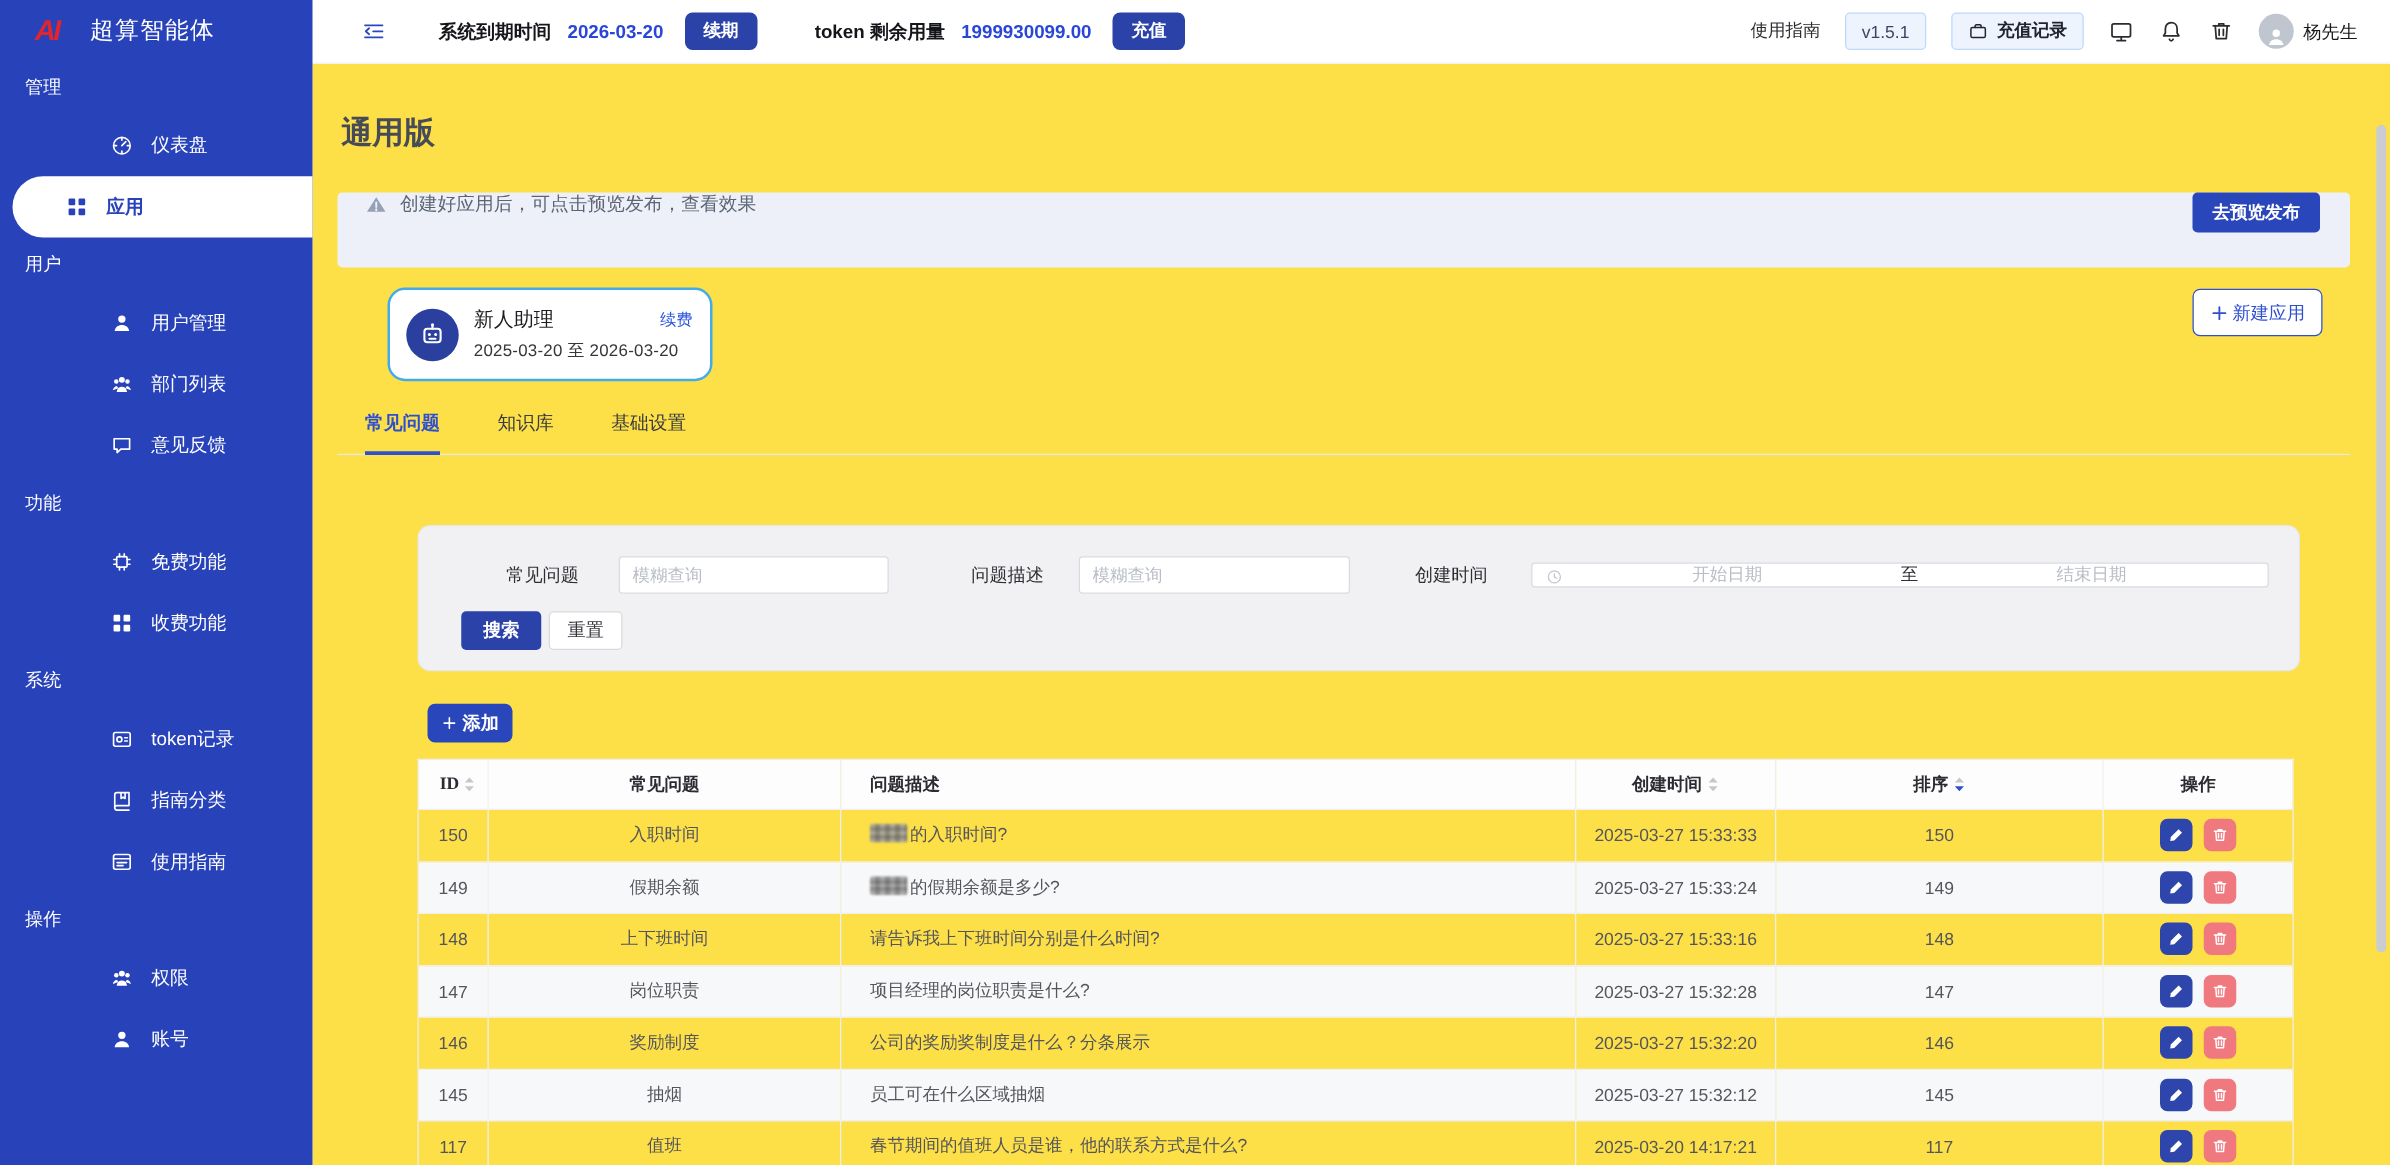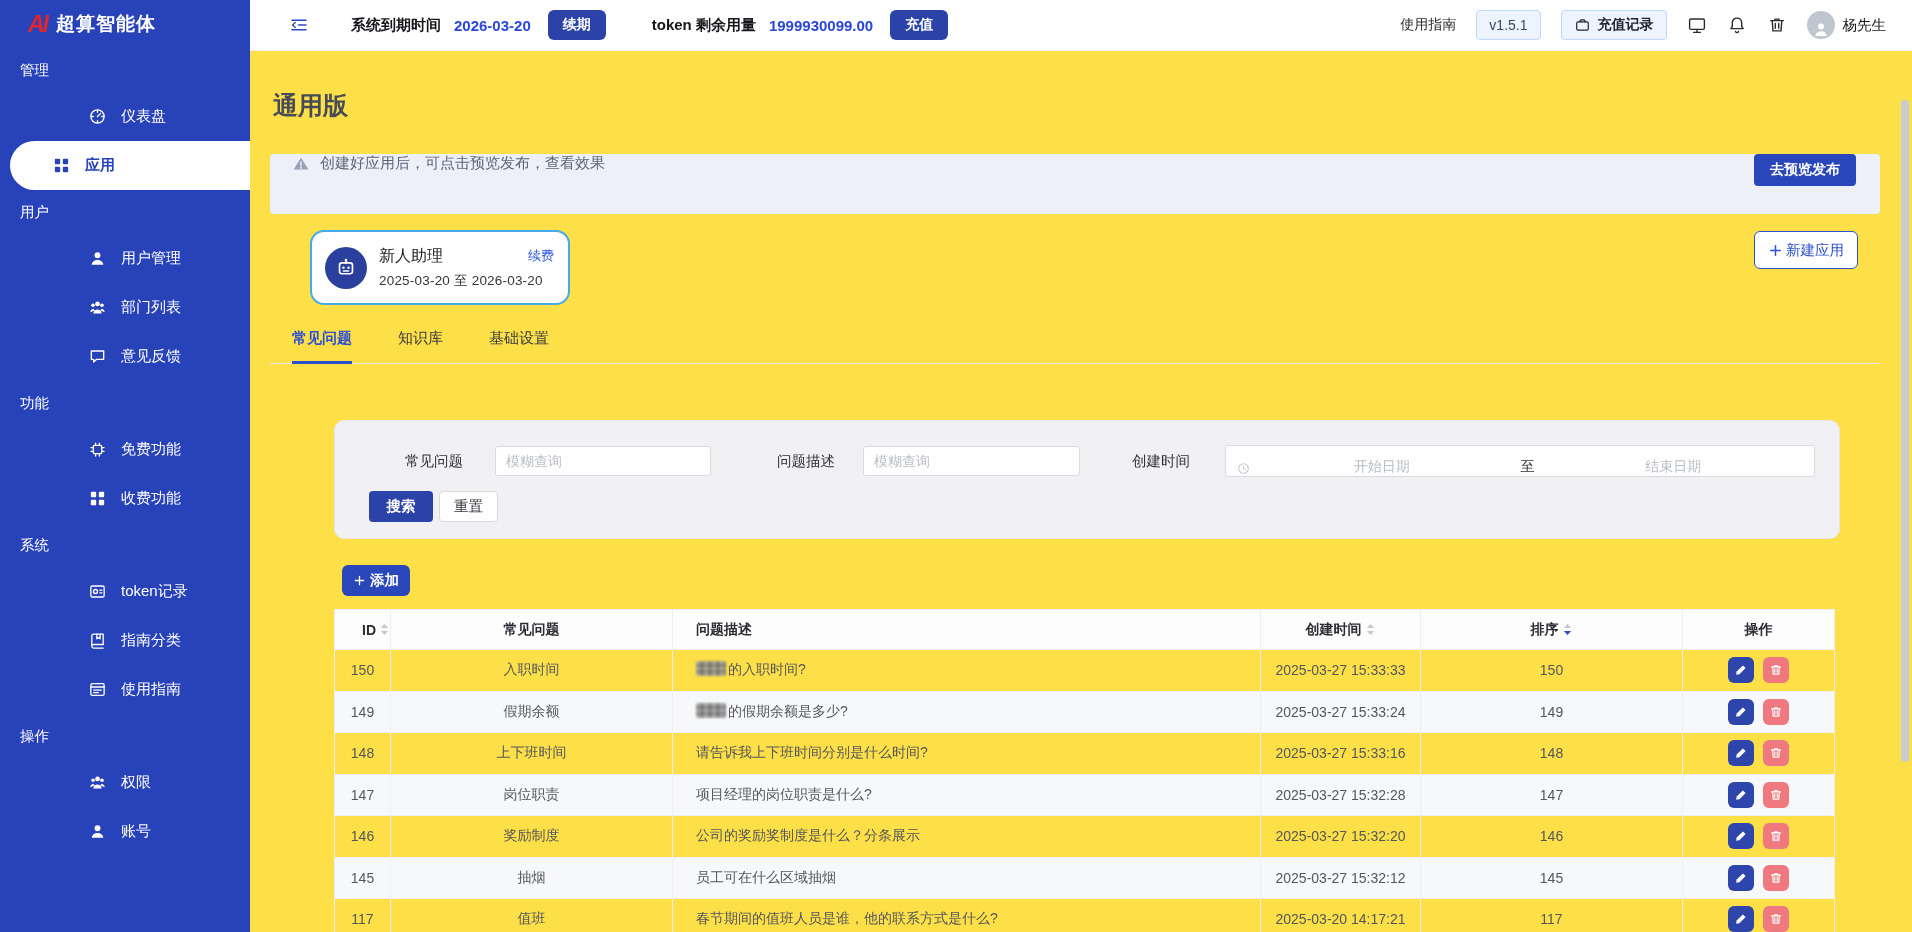--- a/index.html
+++ b/index.html
@@ -2,23 +2,23 @@
 <html><head>
 <meta charset="utf-8">
 <style>
   * { box-sizing: border-box; margin: 0; padding: 0; }
   html,body { width:1912px; height:932px; overflow:hidden; background:#fff;
     font-family:"Liberation Sans","DejaVu Sans",sans-serif; color:#333; }
 
   
   .sidebar { position:absolute; left:0; top:0; width:250px; height:932px;
     background:#2842b9; color:#fff; z-index:10; }
-  .logo { display:flex; align-items:center; gap:9px; height:48px; padding-left:28px; }
+  .logo { display:flex; align-items:center; gap:25px; height:48px; padding-left:28px; }
   .logo-mark { color:#e0262d; font-weight:900; font-style:italic; font-size:23px; letter-spacing:-2px; }
-  .logo-text { font-size:19px; font-weight:700; letter-spacing:1px; }
+  .logo-text { font-size:19px; font-weight:400; letter-spacing:1px; }
   .nav-label { height:44px; line-height:44px; padding-left:20px; font-size:14.5px; font-weight:500; }
   .nav-item { display:flex; align-items:center; gap:14px; height:49px; padding-left:52px;
     font-size:15px; cursor:pointer;margin-left:36px; }
   .nav-item.active { background:#fff; color:#2842b9; margin-left:10px; padding-left:42px;
     border-radius:26px 0 0 26px; font-weight:600; }
   .nav-ic { display:flex; }
   .nav-ic svg { width:19px; height:19px; }
 
   
   .topbar { position:absolute; left:250px; top:0; width:1662px; height:51px; background:#fff;
@@ -87,21 +87,21 @@
     padding:24px 24px 16px; }
   .filter-row1 { display:flex; align-items:center; }
   .f-label { font-size:14.5px; color:#2e2f34; white-space:nowrap; }
   .f-input { height:30px; border:1px solid #d8dbe1; border-radius:3px; background:#fff;
     padding:0 10px; font-size:14px; color:#333; font-family:inherit; outline:none; }
   .f-input::placeholder { color:#b9bdc6; }
   .g1 { margin-left:46px; } .g1 .f-label { margin-right:32px; } .g1 .f-input { width:216px; }
   .g2 { margin-left:66px; } .g2 .f-label { margin-right:28px; } .g2 .f-input { width:217px; }
   .g3 { margin-left:52px; flex:1; display:flex; align-items:center; }
   .g3 .f-label { margin-right:35px; }
-  .daterange { flex:1; height:32px; background:#fff; border:1px solid #d8dbe1; border-radius:3px;
+  .daterange { flex:1; height:20px; background:#fff; border:1px solid #d8dbe1; border-radius:3px;
     display:flex; align-items:flex-end; padding:0 10px; color:#b9bdc6; font-size:14px; cursor:pointer; }
   .daterange .ic { color:#c2c6cd; } .daterange .ic svg { width:15px; height:15px; }
   .dr-start, .dr-end { flex:1; text-align:center; }
   .dr-sep { color:#2e2f34; padding:0 8px; }
   .fgroup { display:flex; align-items:center; }
   .filter-row2 { margin-top:14px; padding-left:10px; display:flex; gap:6px; }
   .btn-search { background:#2b42a8; color:#fff; border:none; border-radius:4px; width:64px; height:31px;
     font-size:14.5px; font-weight:600; cursor:pointer; font-family:inherit; }
   .btn-reset { background:#fff; color:#33343a; border:1px solid #dadadd; border-radius:4px; width:59px;
     height:31px; font-size:14.5px; cursor:pointer; font-family:inherit; }
@@ -112,21 +112,21 @@
   .btn-add .ic svg { width:13px; height:13px; }
 
   
   .table { margin-top:13px; width:1501px; border:1px solid #ededf0; border-bottom:none; font-size:14px; }
   .tr { display:grid; grid-template-columns:56px 282px 588px 160px 262px 151px; }
   .th, .td { display:flex; align-items:center; justify-content:center; border-right:1px solid #efeff2;
     border-bottom:1px solid #efeff2; min-width:0; }
   .th:last-child, .td:last-child { border-right:none; }
   .th { height:40px; font-weight:700; color:#2b2c31; gap:3px; background:#fdfdfe; }
   .td { height:41.5px; color:#55565c; }
-  .c0.th { justify-content:flex-end; padding-left:8px; }
+  .c0.th { justify-content:center; padding-left:8px;font-family:Liberation Serif, serif; }
   .c2 { justify-content:flex-start !important; padding-left:23px; }
   .tr.even .td { background:#f7f8f9; }
   .sort-ic { display:block; }
   .act-btn { width:26px; height:26px; border:none; border-radius:6px; display:flex; align-items:center;
     justify-content:center; cursor:pointer; color:#fff; }
   .act-btn svg { width:14px; height:14px; }
   .act-edit { background:#2e45ac; margin-right:9px; }
   .act-del  { background:#f0787f; }
   .masked { display:inline-block; width:30px; height:15px; margin-right:2px; vertical-align:-2px;
     border-radius:2px; opacity:.9; filter:blur(0.8px);

